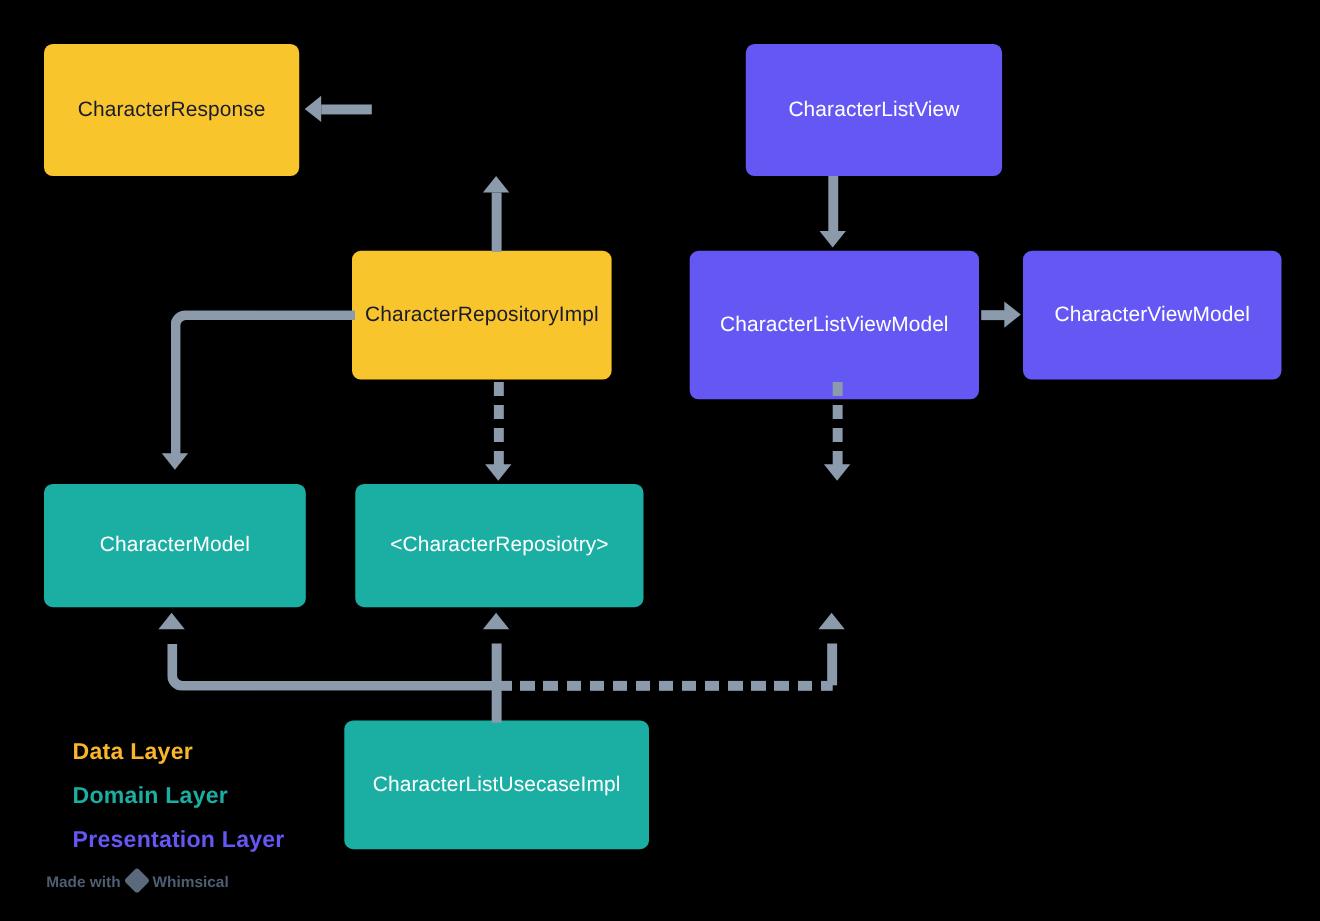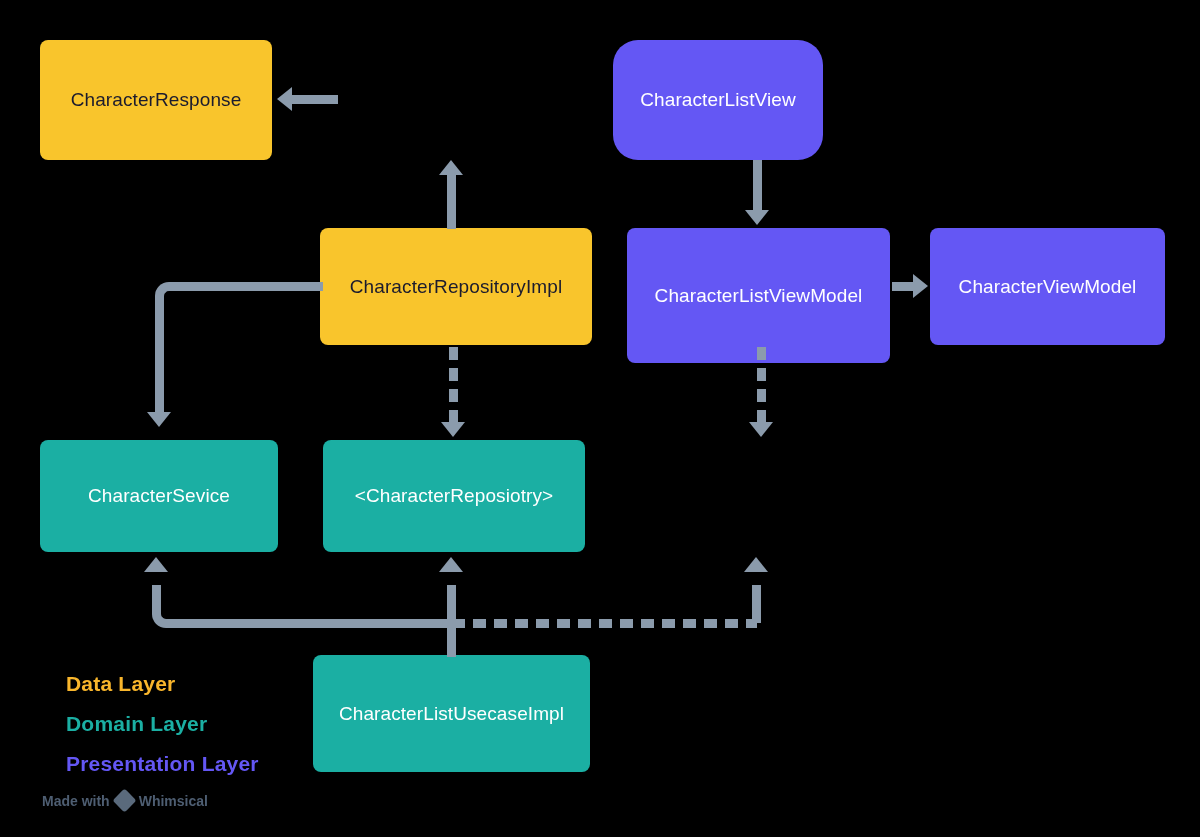--- a/index.html
+++ b/index.html
@@ -136,38 +136,38 @@
 </head>
 <body>
 
 <div id="canvas">
 
   <div class="node data-layer" style="left:40px; top:40px; width:232px; height:120px;">
     <span>CharacterResponse</span>
   </div>
 
 
-  <div class="node presentation-layer" style="left:613px; top:40px; width:210px; height:120px;border-radius:25px;">
+  <div class="node presentation-layer" style="left:678px; top:40px; width:233px; height:120px;">
     <span>CharacterListView</span>
   </div>
 
-  <div class="node data-layer" style="left:320px; top:228px; width:272px; height:117px;">
+  <div class="node data-layer" style="left:320px; top:228px; width:236px; height:117px;">
     <span>CharacterRepositoryImpl</span>
   </div>
 
   <div class="node presentation-layer" style="left:627px; top:228px; width:263px; height:135px;">
     <span>CharacterListViewModel</span>
   </div>
 
   <div class="node presentation-layer" style="left:930px; top:228px; width:235px; height:117px;">
     <span>CharacterViewModel</span>
   </div>
 
   <div class="node domain-layer" style="left:40px; top:440px; width:238px; height:112px;">
-    <span>CharacterSevice</span>
+    <span>CharacterModel</span>
   </div>
 
   <div class="node domain-layer" style="left:323px; top:440px; width:262px; height:112px;">
     <span>&lt;CharacterReposiotry&gt;</span>
   </div>
 
 
   <div class="node domain-layer" style="left:313px; top:655px; width:277px; height:117px;">
     <span>CharacterListUsecaseImpl</span>
   </div>

